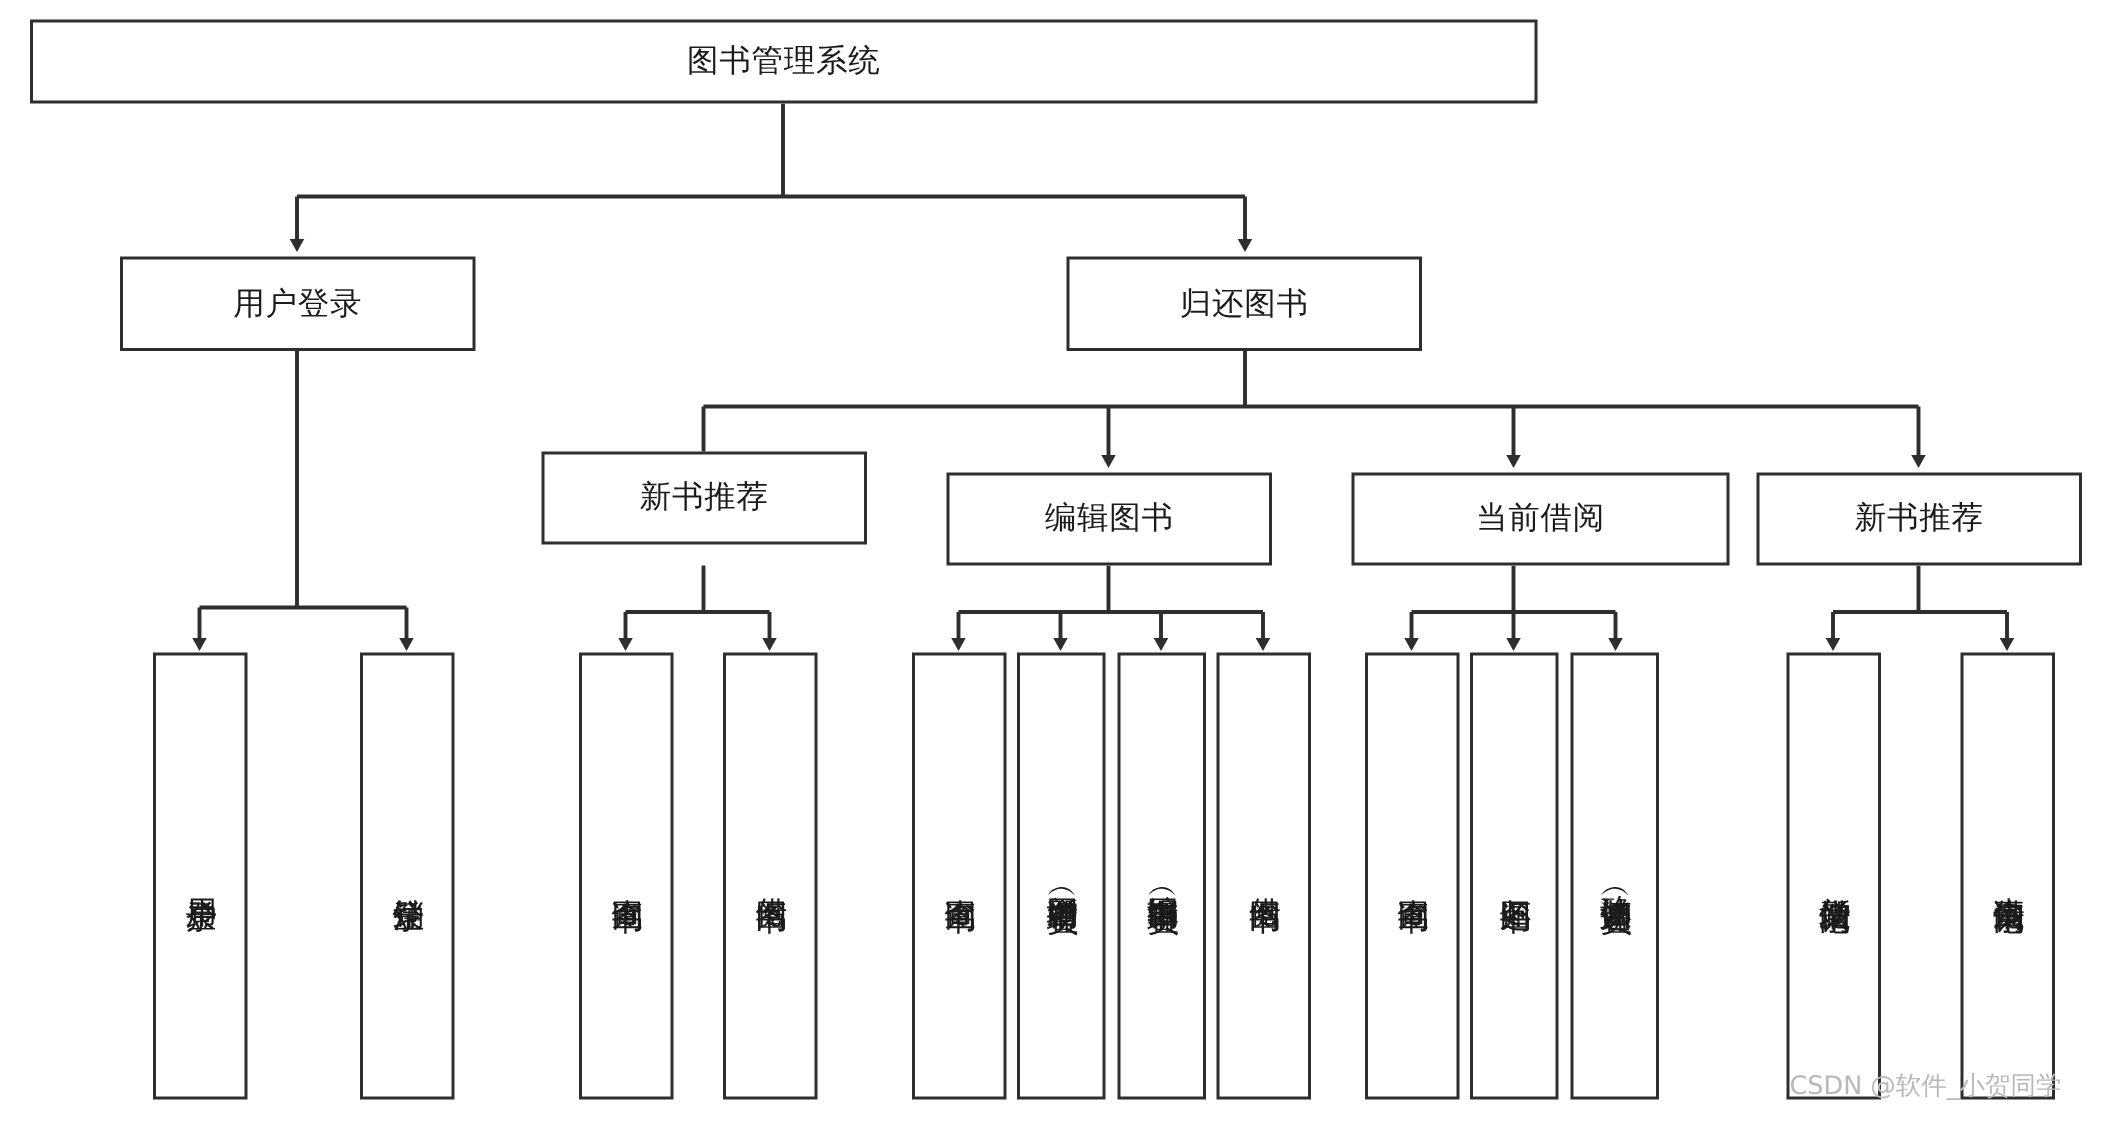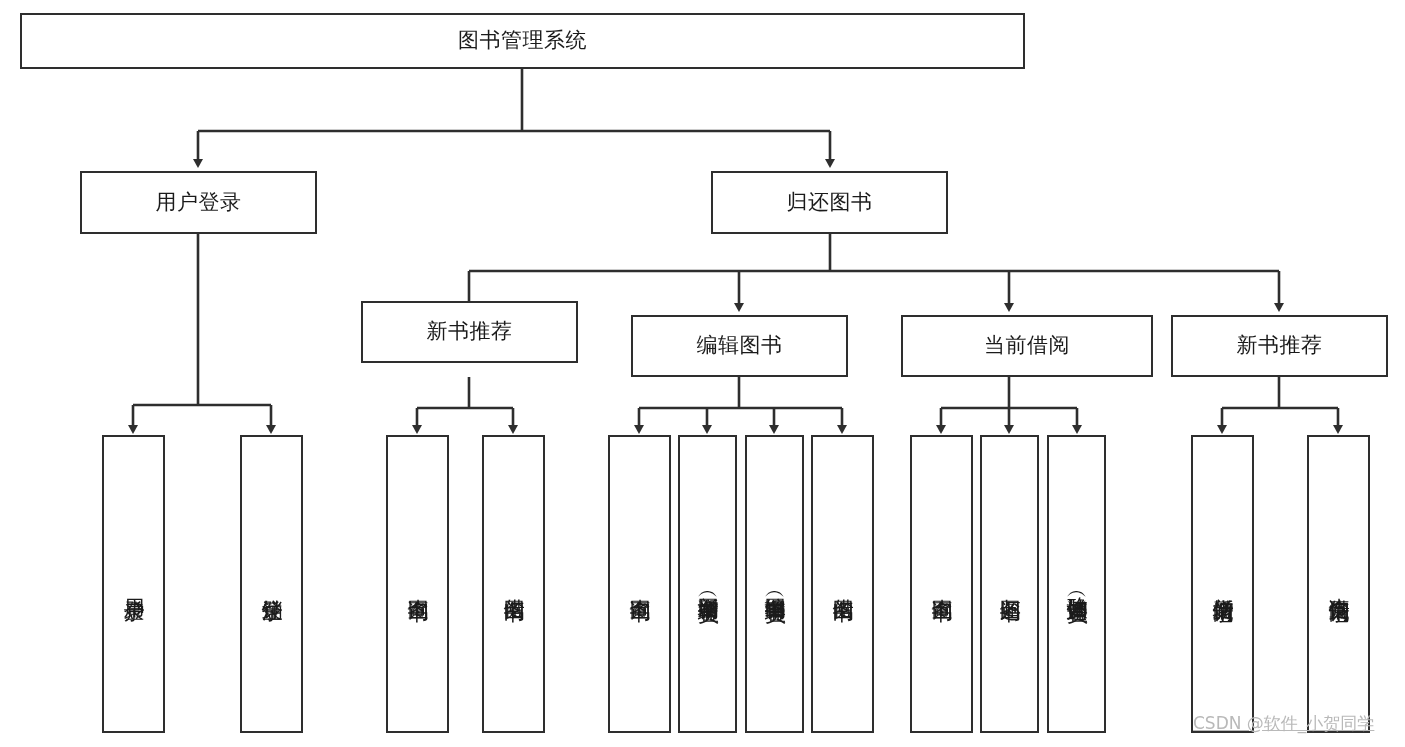--- a/index.html
+++ b/index.html
@@ -59,21 +59,20 @@
     pointer-events: none;
   }
   .watermark {
     position: absolute;
     left: 1193px;
     top: 712px;
     font-size: 17px;
     color: #b9b9b9;
     white-space: nowrap;
     font-family: "DejaVu Sans", "Liberation Sans", sans-serif;
-    text-decoration: underline;
   }
 </style>
 </head>
 <body>
 
 <div id="canvas">
 
   <svg id="edges" viewBox="0 0 1405 747" xmlns="http://www.w3.org/2000/svg">
     <defs>
       <marker id="arrow" markerWidth="9" markerHeight="10" refX="1" refY="5" orient="auto" markerUnits="userSpaceOnUse">

